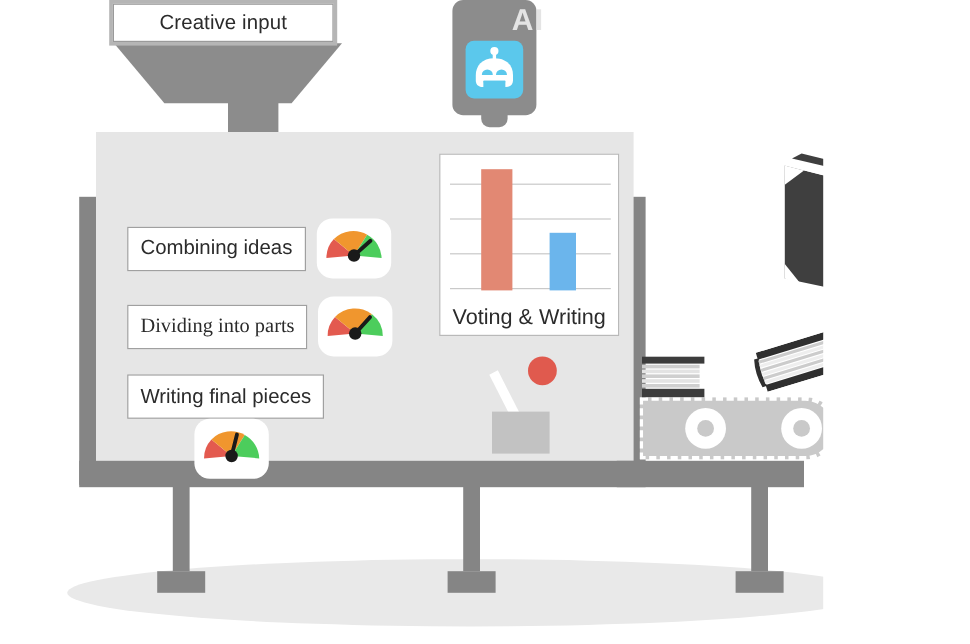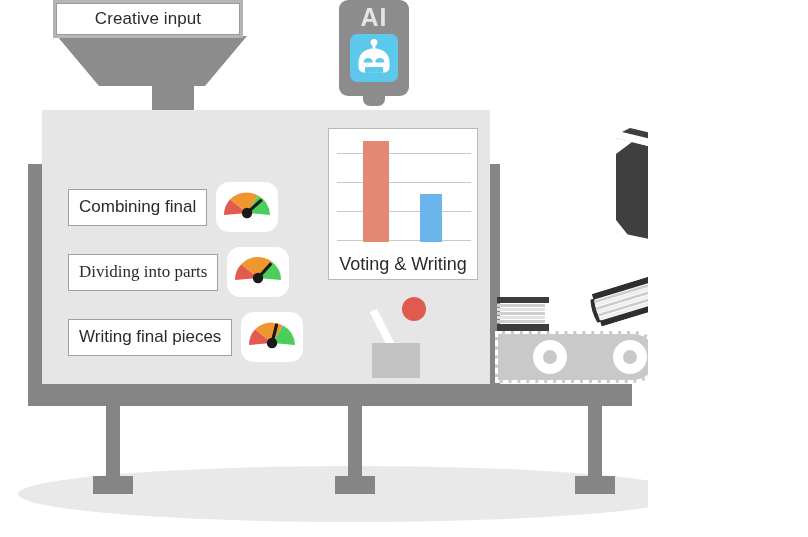--- a/index.html
+++ b/index.html
@@ -9,20 +9,21 @@
   }
   body {
     font-family: "Liberation Sans", sans-serif;
   }
   #stage {
     position: relative;
     width: 648px;
     height: 537px;
     overflow: hidden;
     background: #ffffff;
+    margin-left: 38px;
   }
   .abs { position: absolute; }
 
   
   #ground-shadow {
     left: 18px;
     top: 466px;
     width: 672px;
     height: 56px;
     background: #e9e9e9;
@@ -86,20 +87,21 @@
     border-bottom-right-radius: 7px;
   }
   #ai-module-text {
     left: 0; top: 3px; width: 70px;
     text-align: center;
     font-size: 25px;
     font-weight: bold;
     color: #e4e4e4;
     letter-spacing: 1px;
     line-height: 29px;
+    padding-left: 28px;
   }
   #ai-robot-tile {
     left: 11px; top: 34px; width: 48px; height: 48px;
     background: #5bc8ec;
     border-radius: 7px;
   }
 
   
   #frame-left-post   { left: 28px;  top: 164px; width: 20px; height: 240px; background: #858585; }
   #frame-right-post  { left: 476px; top: 164px; width: 24px; height: 240px; background: #858585; }
@@ -119,21 +121,21 @@
   
   #machine-body {
     left: 42px; top: 110px; width: 448px; height: 280px;
     background: #e6e6e6;
   }
 
   
   .stage-row { position: absolute; left: 68px; display: flex; align-items: center; }
   #stage-row-1 { top: 182px; }
   #stage-row-2 { top: 247px; font-family: Liberation Serif, serif; }
-  #stage-row-3 { top: 312px; }
+  #stage-row-3 { top: 312px; flex-direction: column; }
 
   .stage-box {
     background: #ffffff;
     border: 1px solid #a0a0a0;
     box-sizing: border-box;
     height: 37px;
     display: flex;
     align-items: center;
     justify-content: center;
     padding: 0 10px;
@@ -284,21 +286,21 @@
 
   <div class="abs leg-post" id="leg1-post"></div>
   <div class="abs leg-foot" id="leg1-foot"></div>
   <div class="abs leg-post" id="leg2-post"></div>
   <div class="abs leg-foot" id="leg2-foot"></div>
   <div class="abs leg-post" id="leg3-post"></div>
   <div class="abs leg-foot" id="leg3-foot"></div>
 
   <div class="stage-row" id="stage-row-1">
     <div class="stage-box">
-      <span class="stage-label">Combining final</span>
+      <span class="stage-label">Combining ideas</span>
     </div>
     <div class="gauge-wrap">
       <div class="gauge-plate"></div>
       <svg width="62" height="50" viewBox="0 0 62 50" style="position:absolute;left:0;top:0;" aria-hidden="true">
         <path d="M8 33 A23 23 0 0 1 14.2 17.2 L31 31 Z" fill="#e35a4f"></path>
         <path d="M14.2 17.2 A23 23 0 0 1 42 13.6 L31 31 Z" fill="#f0962e"></path>
         <path d="M42 13.6 A23 23 0 0 1 54 33 L31 31 Z" fill="#4ccd5c"></path>
         <g transform="rotate(48 31 31)">
           <rect x="29.4" y="11" width="3.2" height="20" rx="1.5" fill="#1a1a1a"></rect>
         </g>

